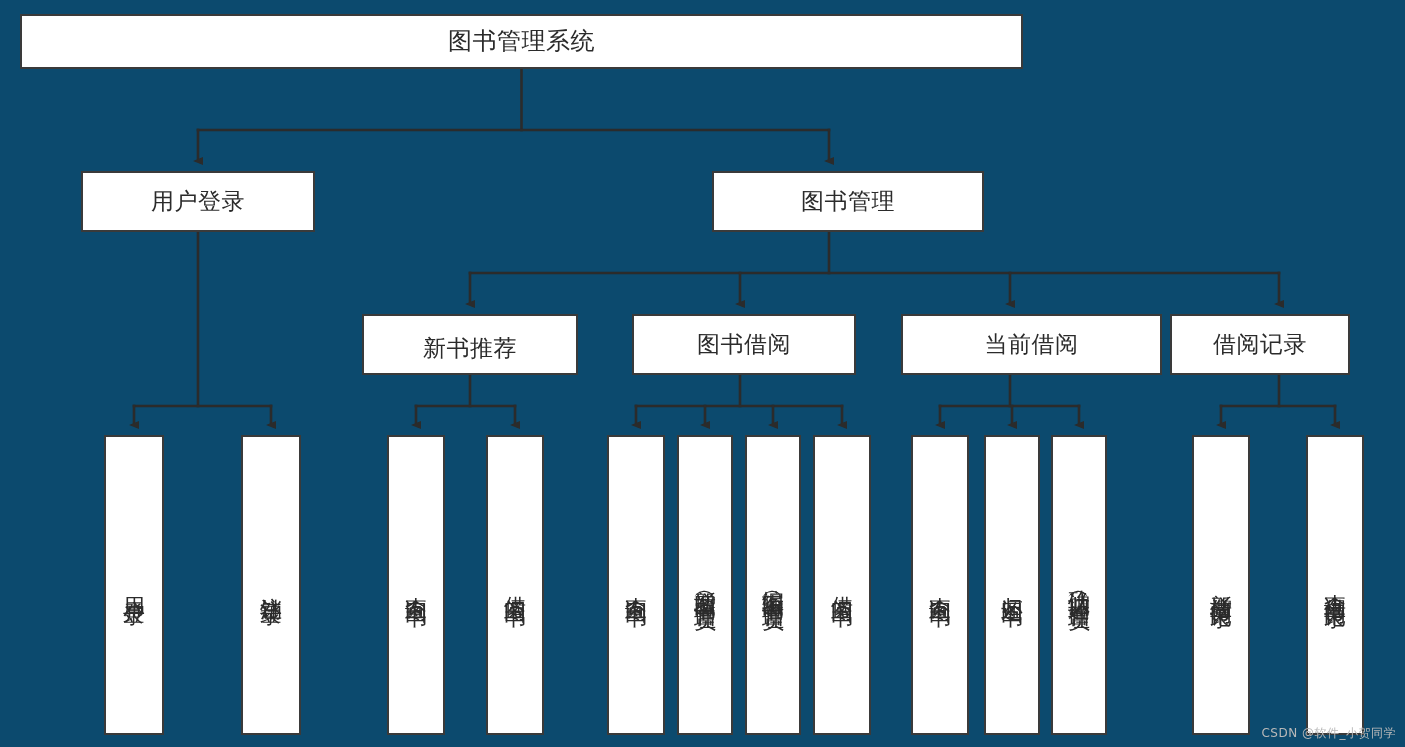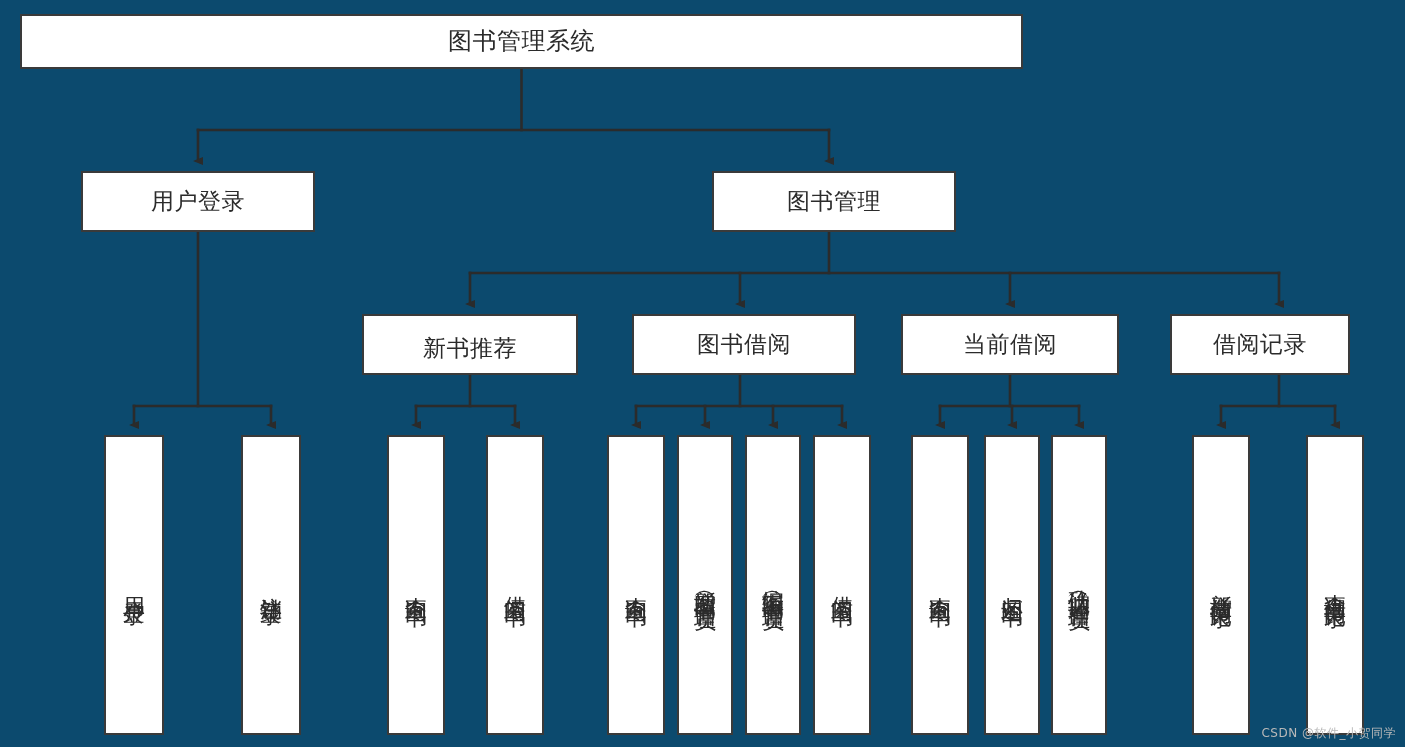--- a/index.html
+++ b/index.html
@@ -112,30 +112,30 @@
       </g>
   </svg>
 
   <div id="nodes-layer">
       <div class="node horizontal root" style="left: 20px; top: 14px; width: 1003px; height: 55px; border-color: rgb(58, 58, 58); background: rgb(255, 255, 255);">
         <span class="node-label" style="color: rgb(43, 43, 43);">图书管理系统</span>
       </div>
       <div class="node horizontal" style="left: 81px; top: 171px; width: 234px; height: 61px; border-color: rgb(58, 58, 58); background: rgb(255, 255, 255);">
         <span class="node-label" style="color: rgb(43, 43, 43);">用户登录</span>
       </div>
-      <div class="node horizontal" style="left: 712px; top: 171px; width: 244px; height: 61px; border-color: rgb(58, 58, 58); background: rgb(255, 255, 255);">
+      <div class="node horizontal" style="left: 712px; top: 171px; width: 272px; height: 61px; border-color: rgb(58, 58, 58); background: rgb(255, 255, 255);">
         <span class="node-label" style="color: rgb(43, 43, 43);">图书管理</span>
       </div>
       <div class="node horizontal" style="left: 362px; top: 314px; width: 216px; height: 61px; border-color: rgb(58, 58, 58); background: rgb(255, 255, 255);">
         <span class="node-label" style="color: rgb(43, 43, 43); margin-top: 8px;">新书推荐</span>
       </div>
       <div class="node horizontal" style="left: 632px; top: 314px; width: 224px; height: 61px; border-color: rgb(58, 58, 58); background: rgb(255, 255, 255);">
         <span class="node-label" style="color: rgb(43, 43, 43);">图书借阅</span>
       </div>
-      <div class="node horizontal" style="left: 901px; top: 314px; width: 218px; height: 61px; border-color: rgb(58, 58, 58); background: rgb(255, 255, 255);">
+      <div class="node horizontal" style="left: 901px; top: 314px; width: 261px; height: 61px; border-color: rgb(58, 58, 58); background: rgb(255, 255, 255);">
         <span class="node-label" style="color: rgb(43, 43, 43);">当前借阅</span>
       </div>
       <div class="node horizontal" style="left: 1170px; top: 314px; width: 180px; height: 61px; border-color: rgb(58, 58, 58); background: rgb(255, 255, 255);">
         <span class="node-label" style="color: rgb(43, 43, 43);">借阅记录</span>
       </div>
       <div class="node vertical" style="left: 104px; top: 435px; width: 60px; height: 300px; border-color: rgb(58, 58, 58); background: rgb(255, 255, 255);">
         <span class="node-label" style="color: rgb(43, 43, 43);">用户登录</span>
       </div>
       <div class="node vertical" style="left: 241px; top: 435px; width: 60px; height: 300px; border-color: rgb(58, 58, 58); background: rgb(255, 255, 255);">
         <span class="node-label" style="color: rgb(43, 43, 43);">注销登录</span>

